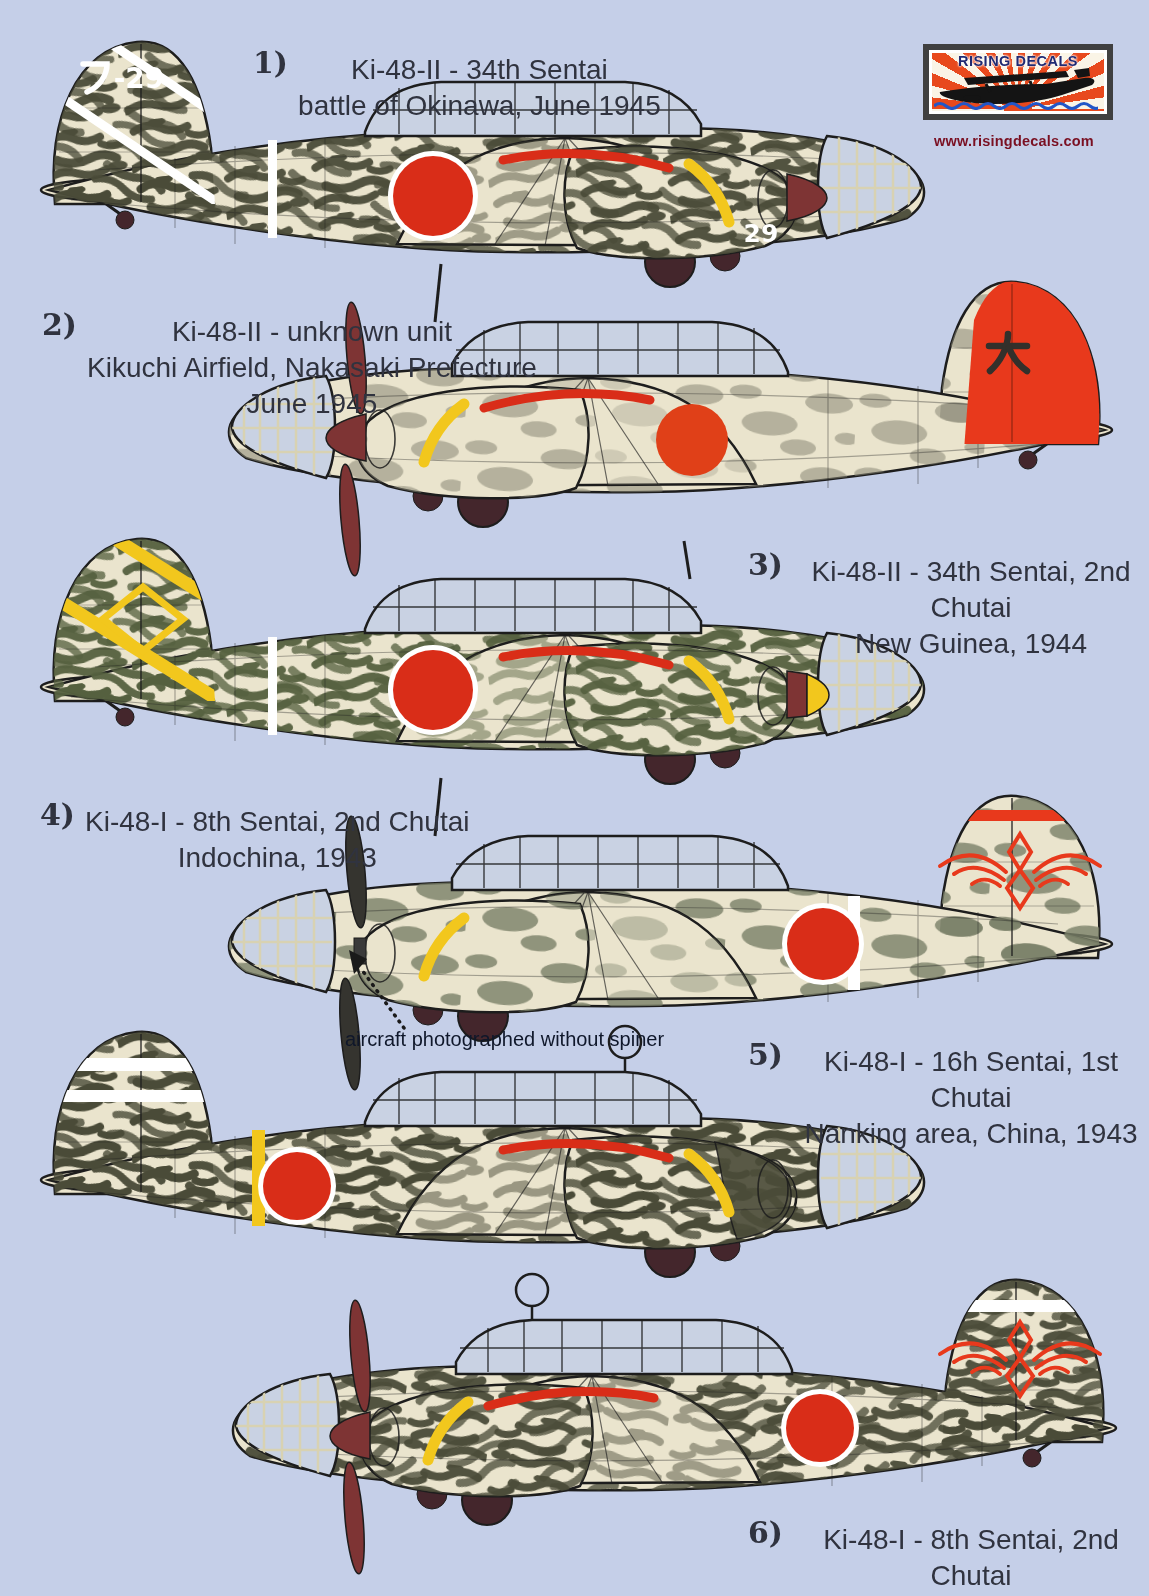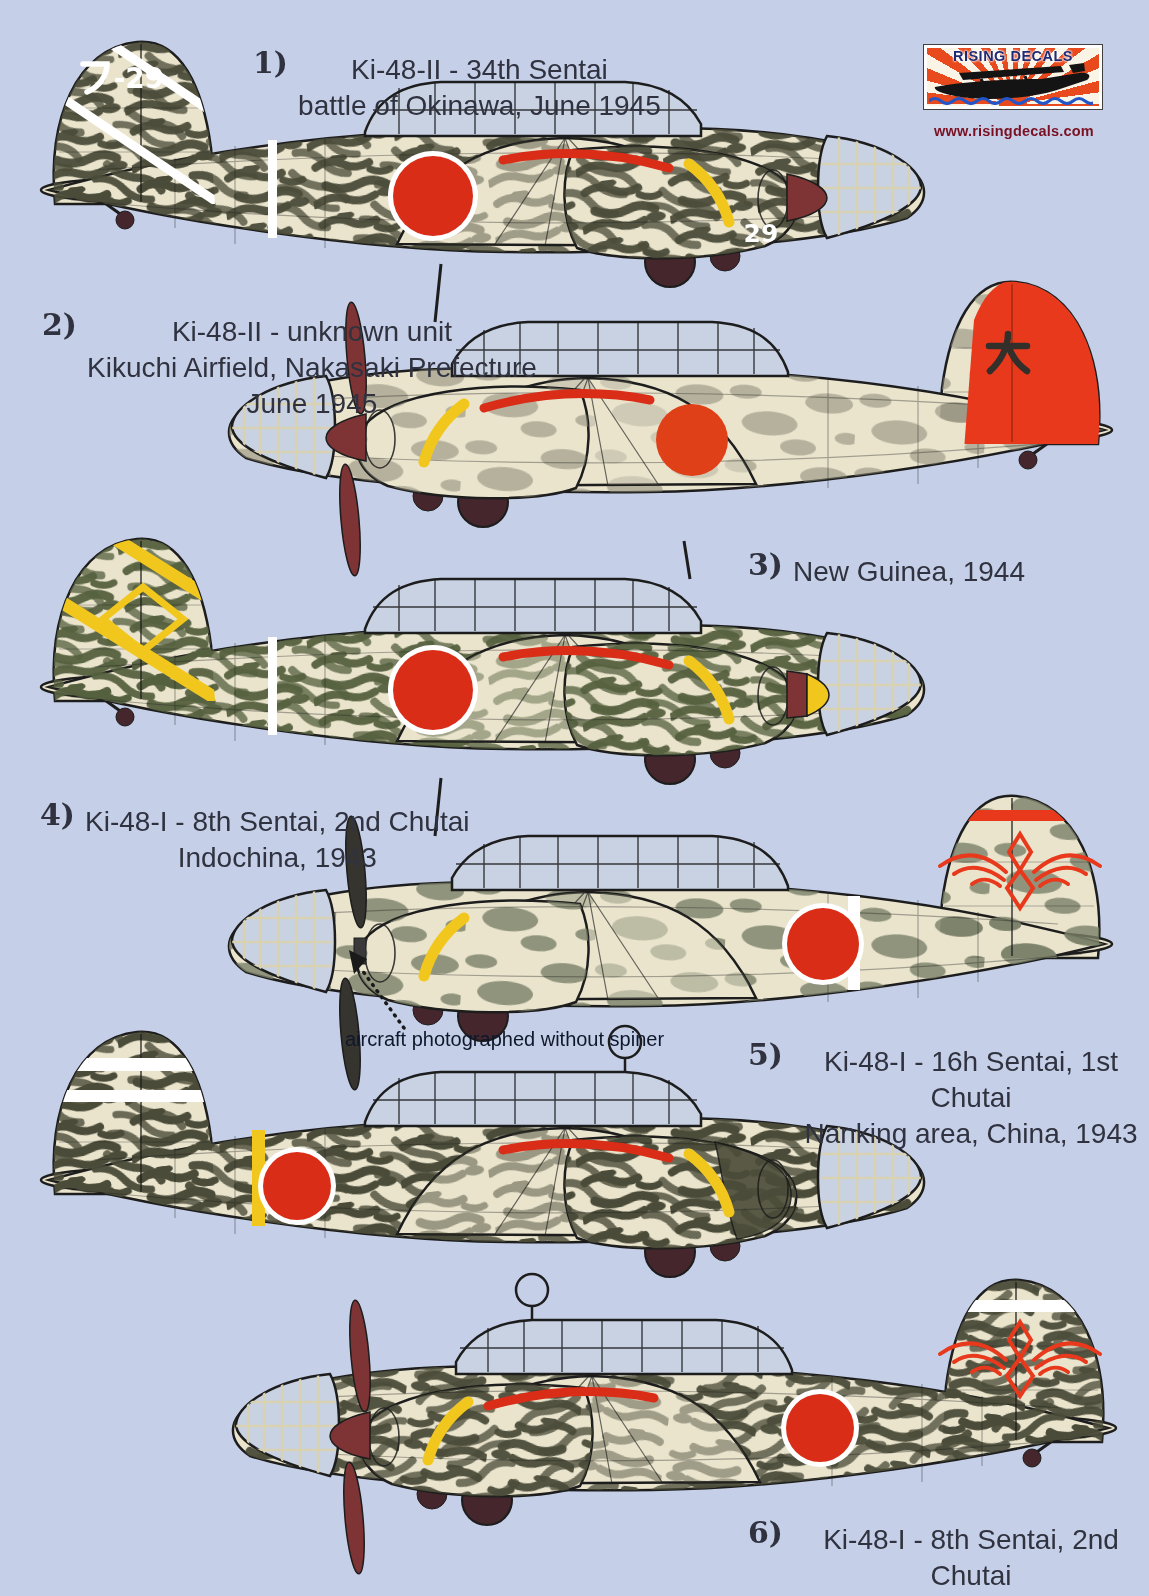--- a/index.html
+++ b/index.html
@@ -18,21 +18,21 @@
   .cap-line{display:block;font-size:28px;line-height:1.28;text-align:center;}
   #cap1{left:253px;top:48px}
   #cap2{left:42px;top:310px}
   #cap3{left:748px;top:550px}
   #cap4{left:40px;top:800px}
   #cap5{left:748px;top:1040px}
   #cap6{left:748px;top:1518px}
   .annotation{position:absolute;left:345px;top:1028px;font-size:20px;color:#0f172a;}
   .arrow-svg{position:absolute;left:332px;top:948px;}
   .logo{position:absolute;left:923px;top:44px;width:182px;text-align:center;}
-  .logo-box{position:relative;width:172px;height:58px;border:1px solid #404040;background:#ffffff;padding:3px;}
+  .logo-box{position:relative;width:172px;height:58px;border:6px solid #404040;background:#ffffff;padding:3px;}
   .logo-art{position:relative;width:100%;height:100%;overflow:hidden;
     background:
       radial-gradient(circle at 50% 96%, #e8491d 0 14px, rgba(0,0,0,0) 14px),
       repeating-conic-gradient(from 255deg at 50% 96%, #e8491d 0deg 7.5deg, #faf4e6 7.5deg 15deg);}
   .logo-title{position:absolute;top:0;left:0;right:0;font-weight:700;font-size:14.5px;letter-spacing:.5px;
       color:#202a72;text-shadow:0 0 2px #fff,0 0 2px #fff,0 0 3px #fff;}
   .logo-plane{position:absolute;left:2px;top:15px;}
   .logo-waves{position:absolute;bottom:1px;left:2px;}
   .logo-url{margin-top:13px;font-weight:700;font-size:14.5px;color:#7a1022;letter-spacing:.2px;}
 </style>
@@ -638,20 +638,21 @@
     <span class="cap-num">2)</span>
     <span class="cap-lines">
       <span class="cap-line">Ki-48-II - unknown unit</span>
       <span class="cap-line">Kikuchi Airfield, Nakasaki Prefecture</span>
       <span class="cap-line">June 1945</span>
     </span>
   </div>
   <div class="caption" id="cap3">
     <span class="cap-num">3)</span>
     <span class="cap-lines">
+      <span class="cap-line">Ki-48-II - 34th Sentai, 2nd Chutai</span>
       <span class="cap-line">New Guinea, 1944</span>
     </span>
   </div>
   <div class="caption" id="cap4">
     <span class="cap-num">4)</span>
     <span class="cap-lines">
       <span class="cap-line">Ki-48-I - 8th Sentai, 2nd Chutai</span>
       <span class="cap-line">Indochina, 1943</span>
     </span>
   </div>

